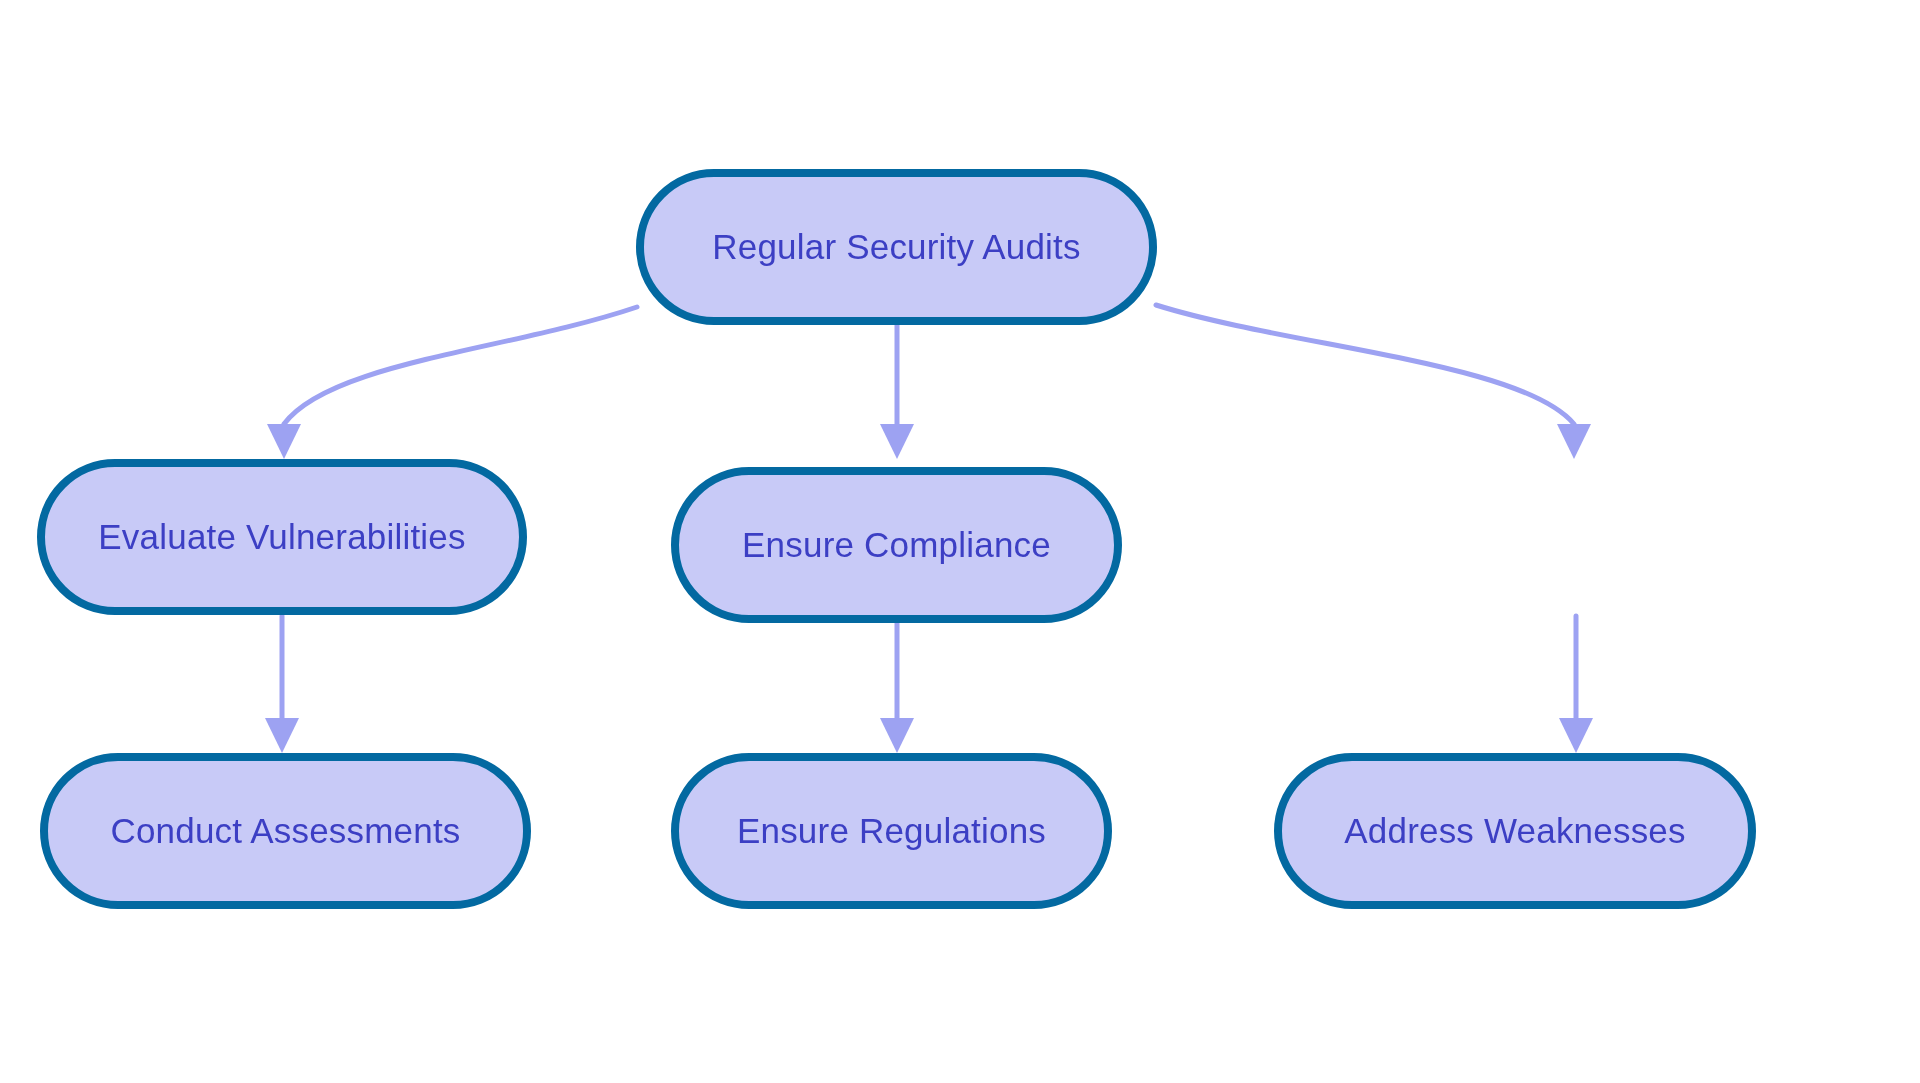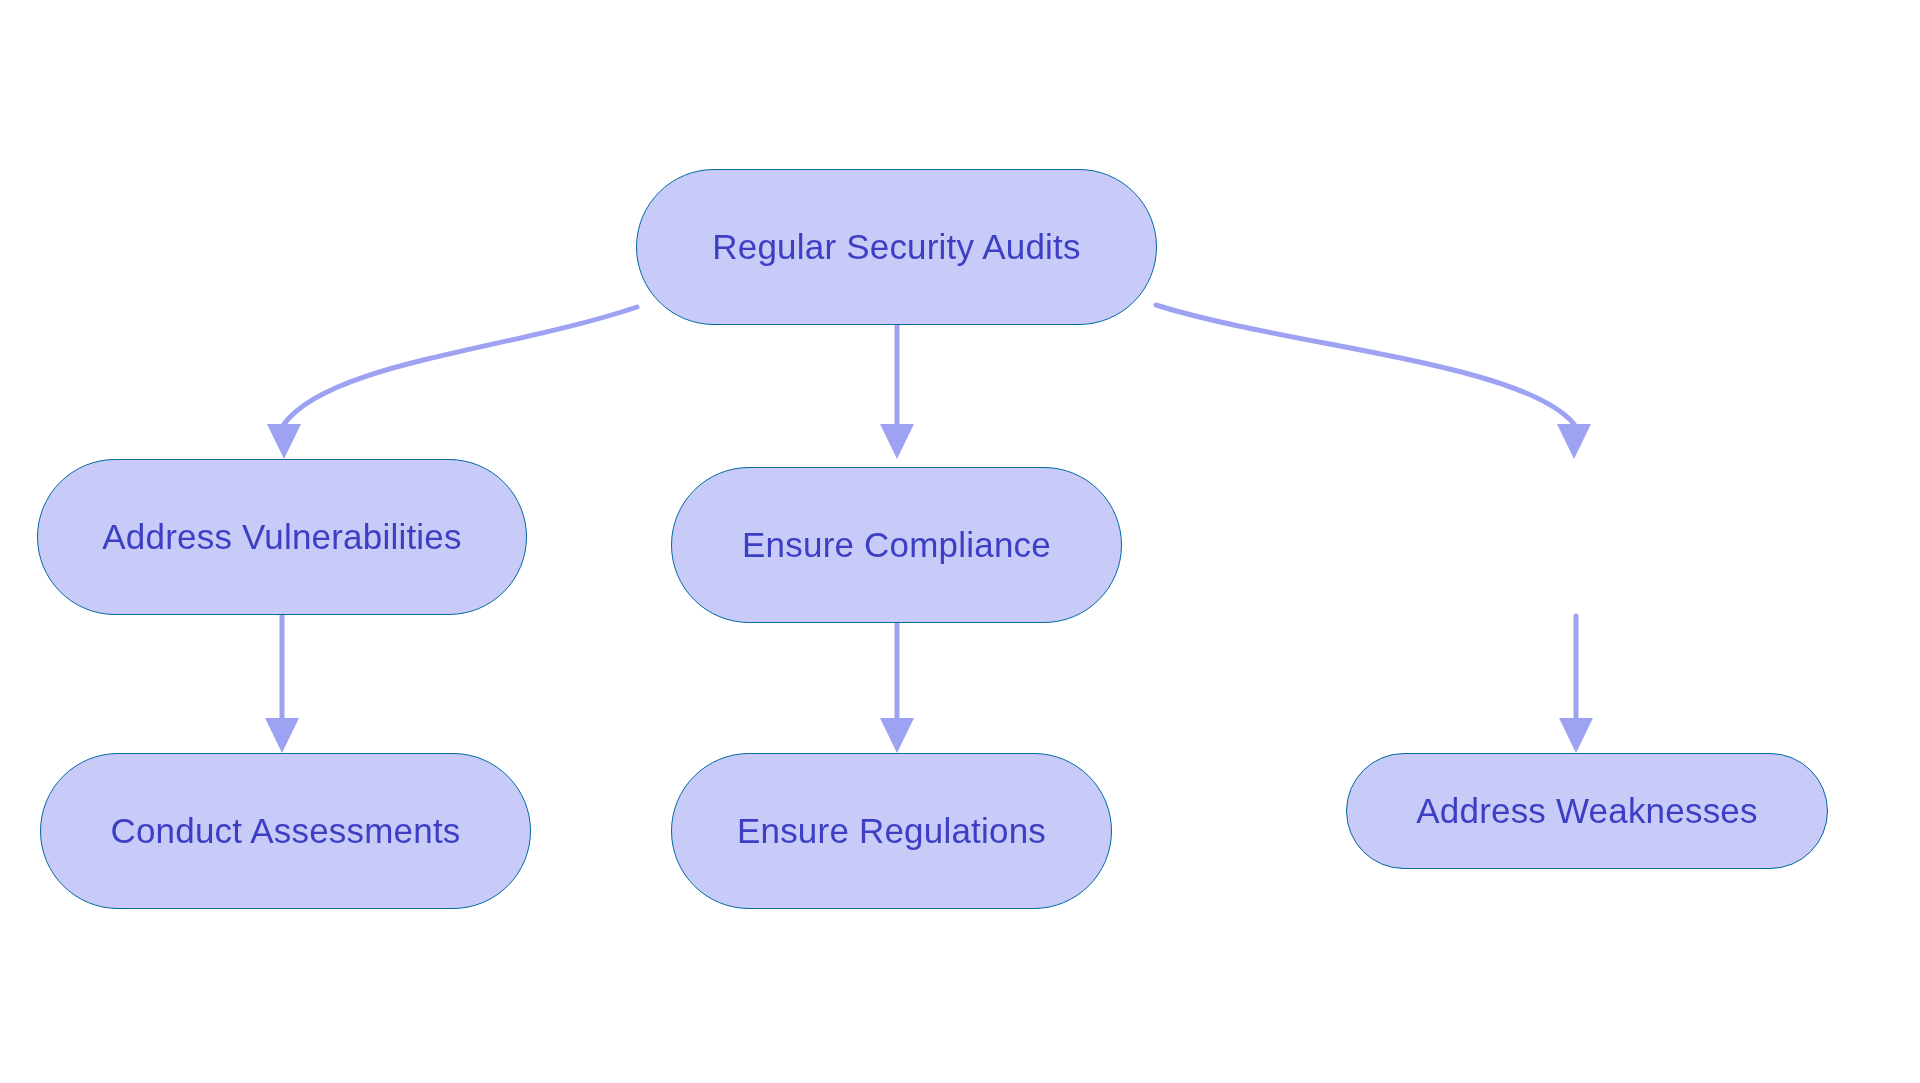--- a/index.html
+++ b/index.html
@@ -19,38 +19,38 @@
     position: absolute;
     left: 0;
     top: 0;
     width: 1920px;
     height: 1083px;
   }
   .node {
     position: absolute;
     box-sizing: border-box;
     background: #c8caf7;
-    border: 1px solid #0369a1;
+    border: 8px solid #0369a1;
     border-radius: 78px;
     display: flex;
     align-items: center;
     justify-content: center;
     text-align: center;
     color: #3c3fc4;
     font-size: 35px;
     line-height: 1.2;
     letter-spacing: 0.2px;
   }
   .node-root      { left: 636px;  top: 169px; width: 521px; height: 156px; }
   .node-identify  { left: 37px;   top: 459px; width: 490px; height: 156px; }
   .node-compliance{ left: 671px;  top: 459px; width: 451px; height: 156px; margin-top: 8px; }
   .node-evaluate  { left: 1259px; top: 459px; width: 634px; height: 156px; }
   .node-conduct   { left: 40px;   top: 753px; width: 491px; height: 156px; }
   .node-review    { left: 671px;  top: 753px; width: 441px; height: 156px; }
-  .node-address   { left: 1346px; top: 753px; width: 482px; height: 116px; }
+  .node-address   { left: 1274px; top: 753px; width: 482px; height: 156px; }
 </style>
 </head>
 <body>
 
 <div class="canvas">
 
   <svg class="edges-layer" viewBox="0 0 1920 1083" xmlns="http://www.w3.org/2000/svg">
     <g stroke="#9da2f2" stroke-width="5" fill="none" stroke-linecap="round">
 
       <path d="M 637 307 C 510 350, 330 362, 284 424"></path>
@@ -73,21 +73,21 @@
       <polygon points="880,718 914,718 897,753"></polygon>
       <polygon points="1559,718 1593,718 1576,753"></polygon>
     </g>
   </svg>
 
   <div class="node node-root">
     <span>Regular Security Audits</span>
   </div>
 
   <div class="node node-identify">
-    <span>Address Vulnerabilities</span>
+    <span>Evaluate Vulnerabilities</span>
   </div>
 
   <div class="node node-compliance">
     <span>Ensure Compliance</span>
   </div>
 
 
   <div class="node node-conduct">
     <span>Conduct Assessments</span>
   </div>

